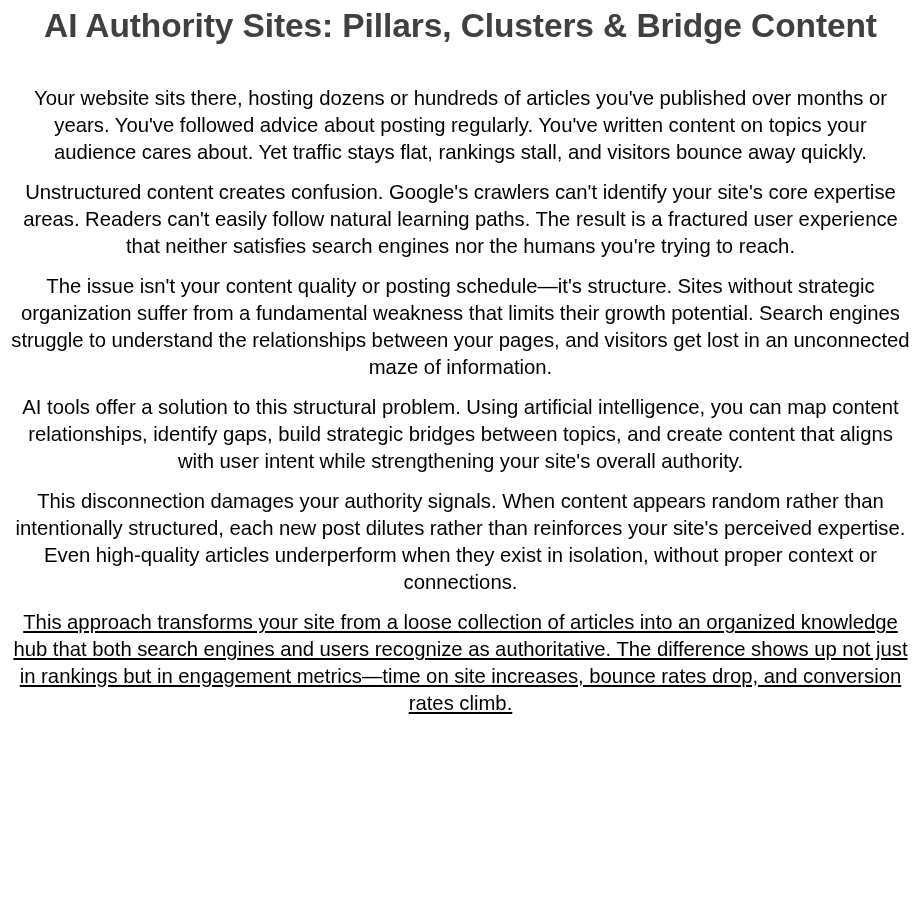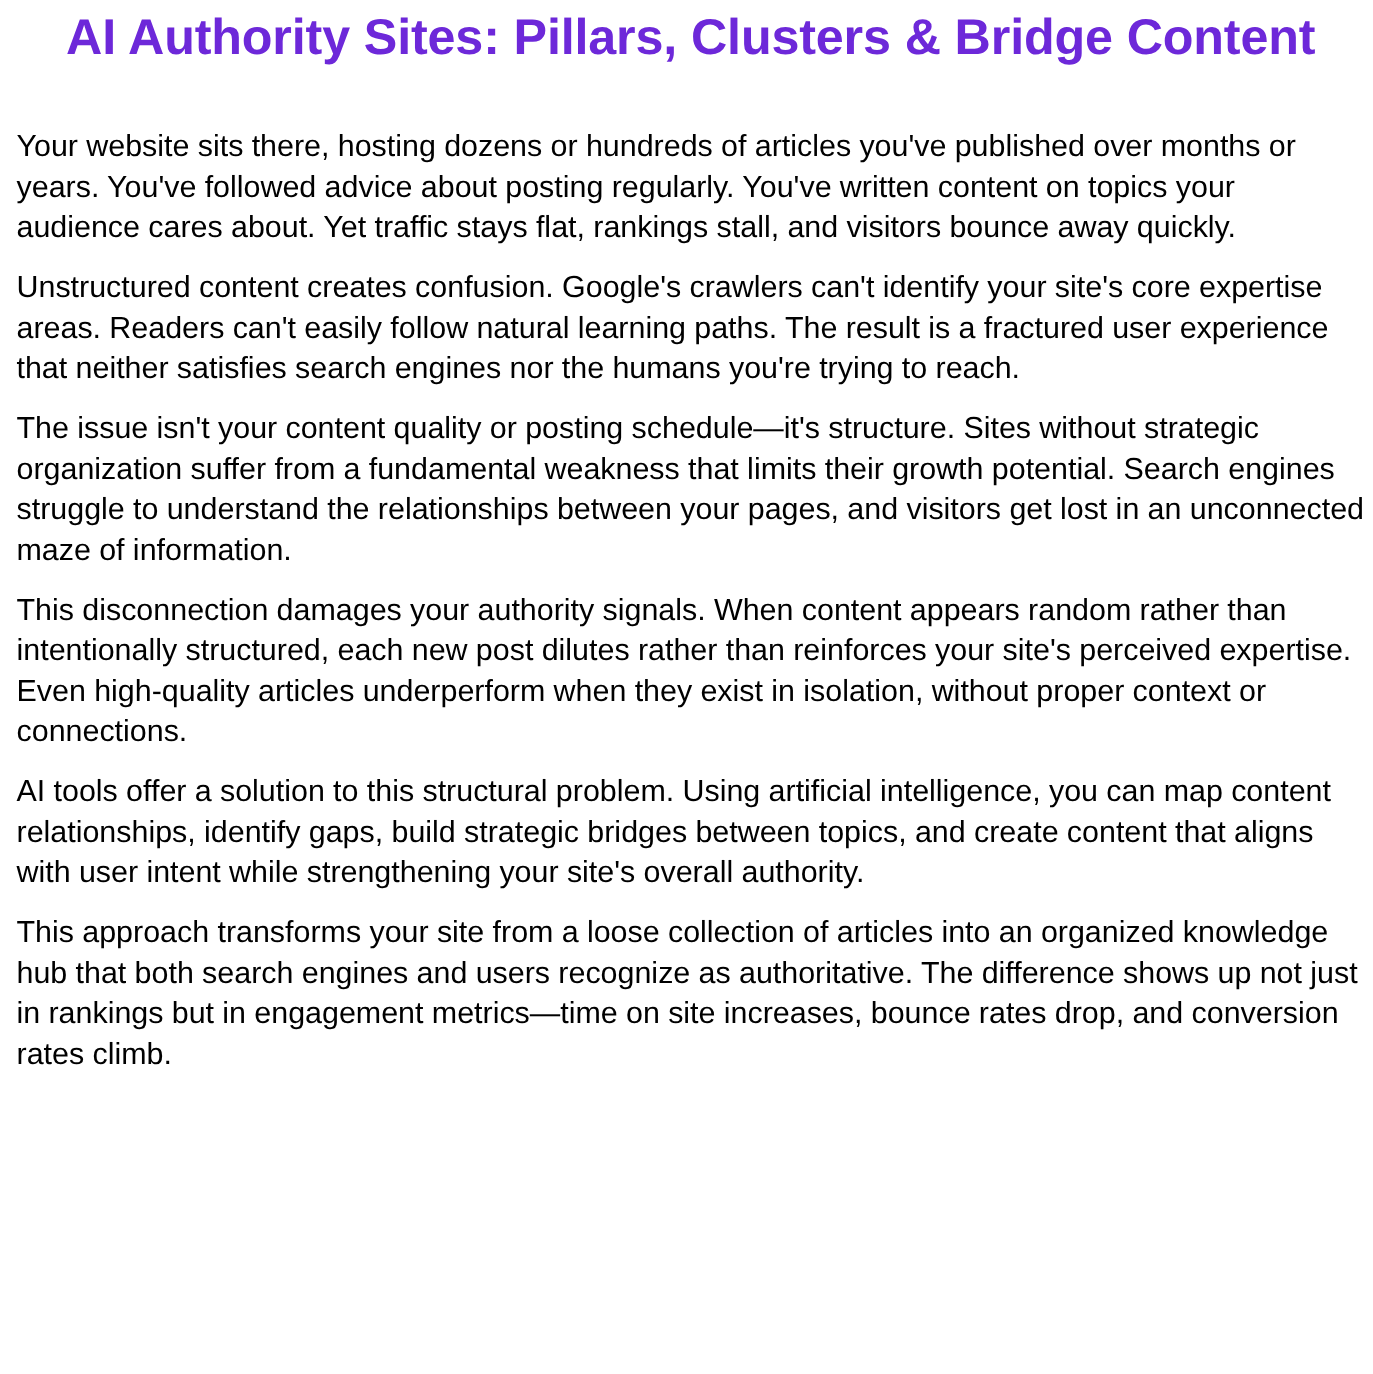--- a/index.html
+++ b/index.html
@@ -24,50 +24,51 @@
   }
 
   #doc-title {
     font-size: 33.5px;
     font-weight: bold;
     line-height: 43px;
     text-align: center;
     margin: 4px 0 0 0;
     padding: 0 18px;
     letter-spacing: -0.1px;
-    color: #6d28d9;
+    color: #404040;
   }
 
   #body-copy {
     margin-top: 38px;
   }
 
   .para {
     font-size: 20.3px;
     line-height: 27px;
     margin: 0 0 13px 0;
     padding: 0;
-    text-align: left;
+    text-align: center;
     color: #000000;
     word-spacing: -0.1px;
   }
 
   .para:last-child {
     margin-bottom: 16px;
+    text-decoration: underline;
   }
 </style>
 </head>
 <body>
 
 <div id="page">
 
   <h1 id="doc-title">AI Authority Sites: Pillars, Clusters &amp; Bridge Content</h1>
 
   <div id="body-copy">
     <p class="para">Your website sits there, hosting dozens or hundreds of articles you've published over months or years. You've followed advice about posting regularly. You've written content on topics your audience cares about. Yet traffic stays flat, rankings stall, and visitors bounce away quickly.</p>
     <p class="para">Unstructured content creates confusion. Google's crawlers can't identify your site's core expertise areas. Readers can't easily follow natural learning paths. The result is a fractured user experience that neither satisfies search engines nor the humans you're trying to reach.</p>
     <p class="para">The issue isn't your content quality or posting schedule—it's structure. Sites without strategic organization suffer from a fundamental weakness that limits their growth potential. Search engines struggle to understand the relationships between your pages, and visitors get lost in an unconnected maze of information.</p>
+    <p class="para">AI tools offer a solution to this structural problem. Using artificial intelligence, you can map content relationships, identify gaps, build strategic bridges between topics, and create content that aligns with user intent while strengthening your site's overall authority.</p>
     <p class="para">This disconnection damages your authority signals. When content appears random rather than intentionally structured, each new post dilutes rather than reinforces your site's perceived expertise. Even high-quality articles underperform when they exist in isolation, without proper context or connections.</p>
-    <p class="para">AI tools offer a solution to this structural problem. Using artificial intelligence, you can map content relationships, identify gaps, build strategic bridges between topics, and create content that aligns with user intent while strengthening your site's overall authority.</p>
     <p class="para">This approach transforms your site from a loose collection of articles into an organized knowledge hub that both search engines and users recognize as authoritative. The difference shows up not just in rankings but in engagement metrics—time on site increases, bounce rates drop, and conversion rates climb.</p>
   </div>
 
 </div>
 
 </body></html>

